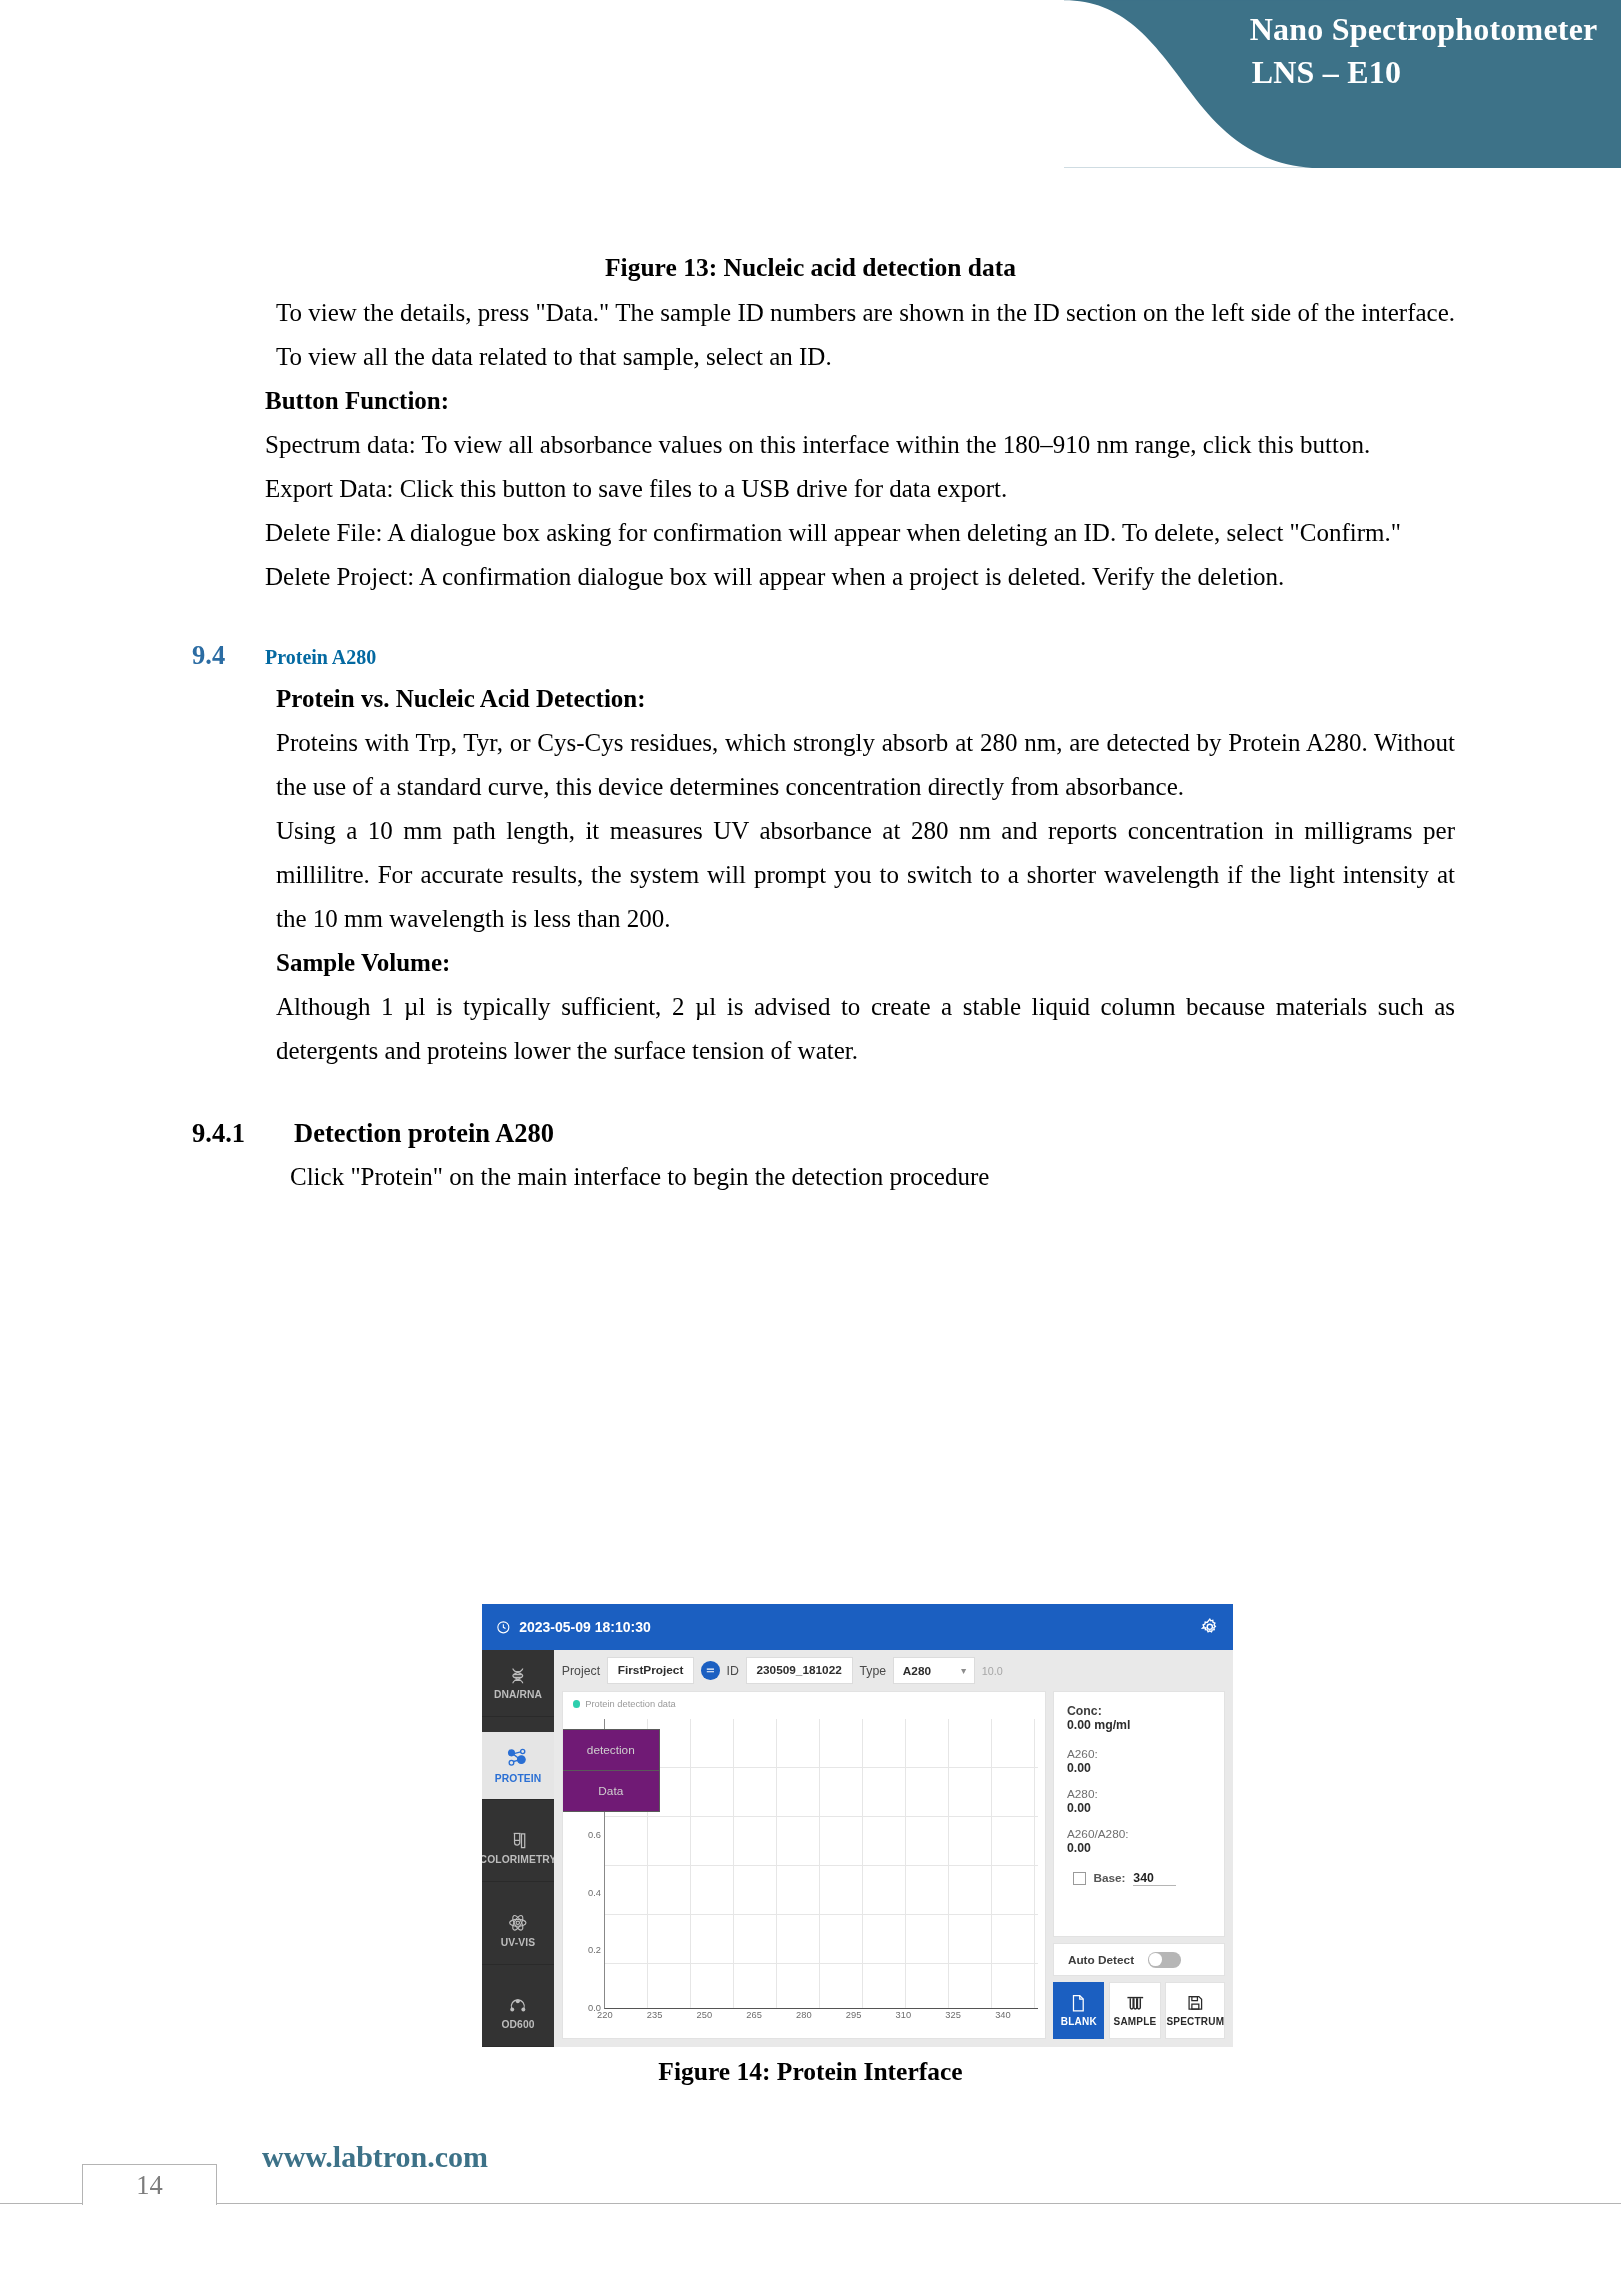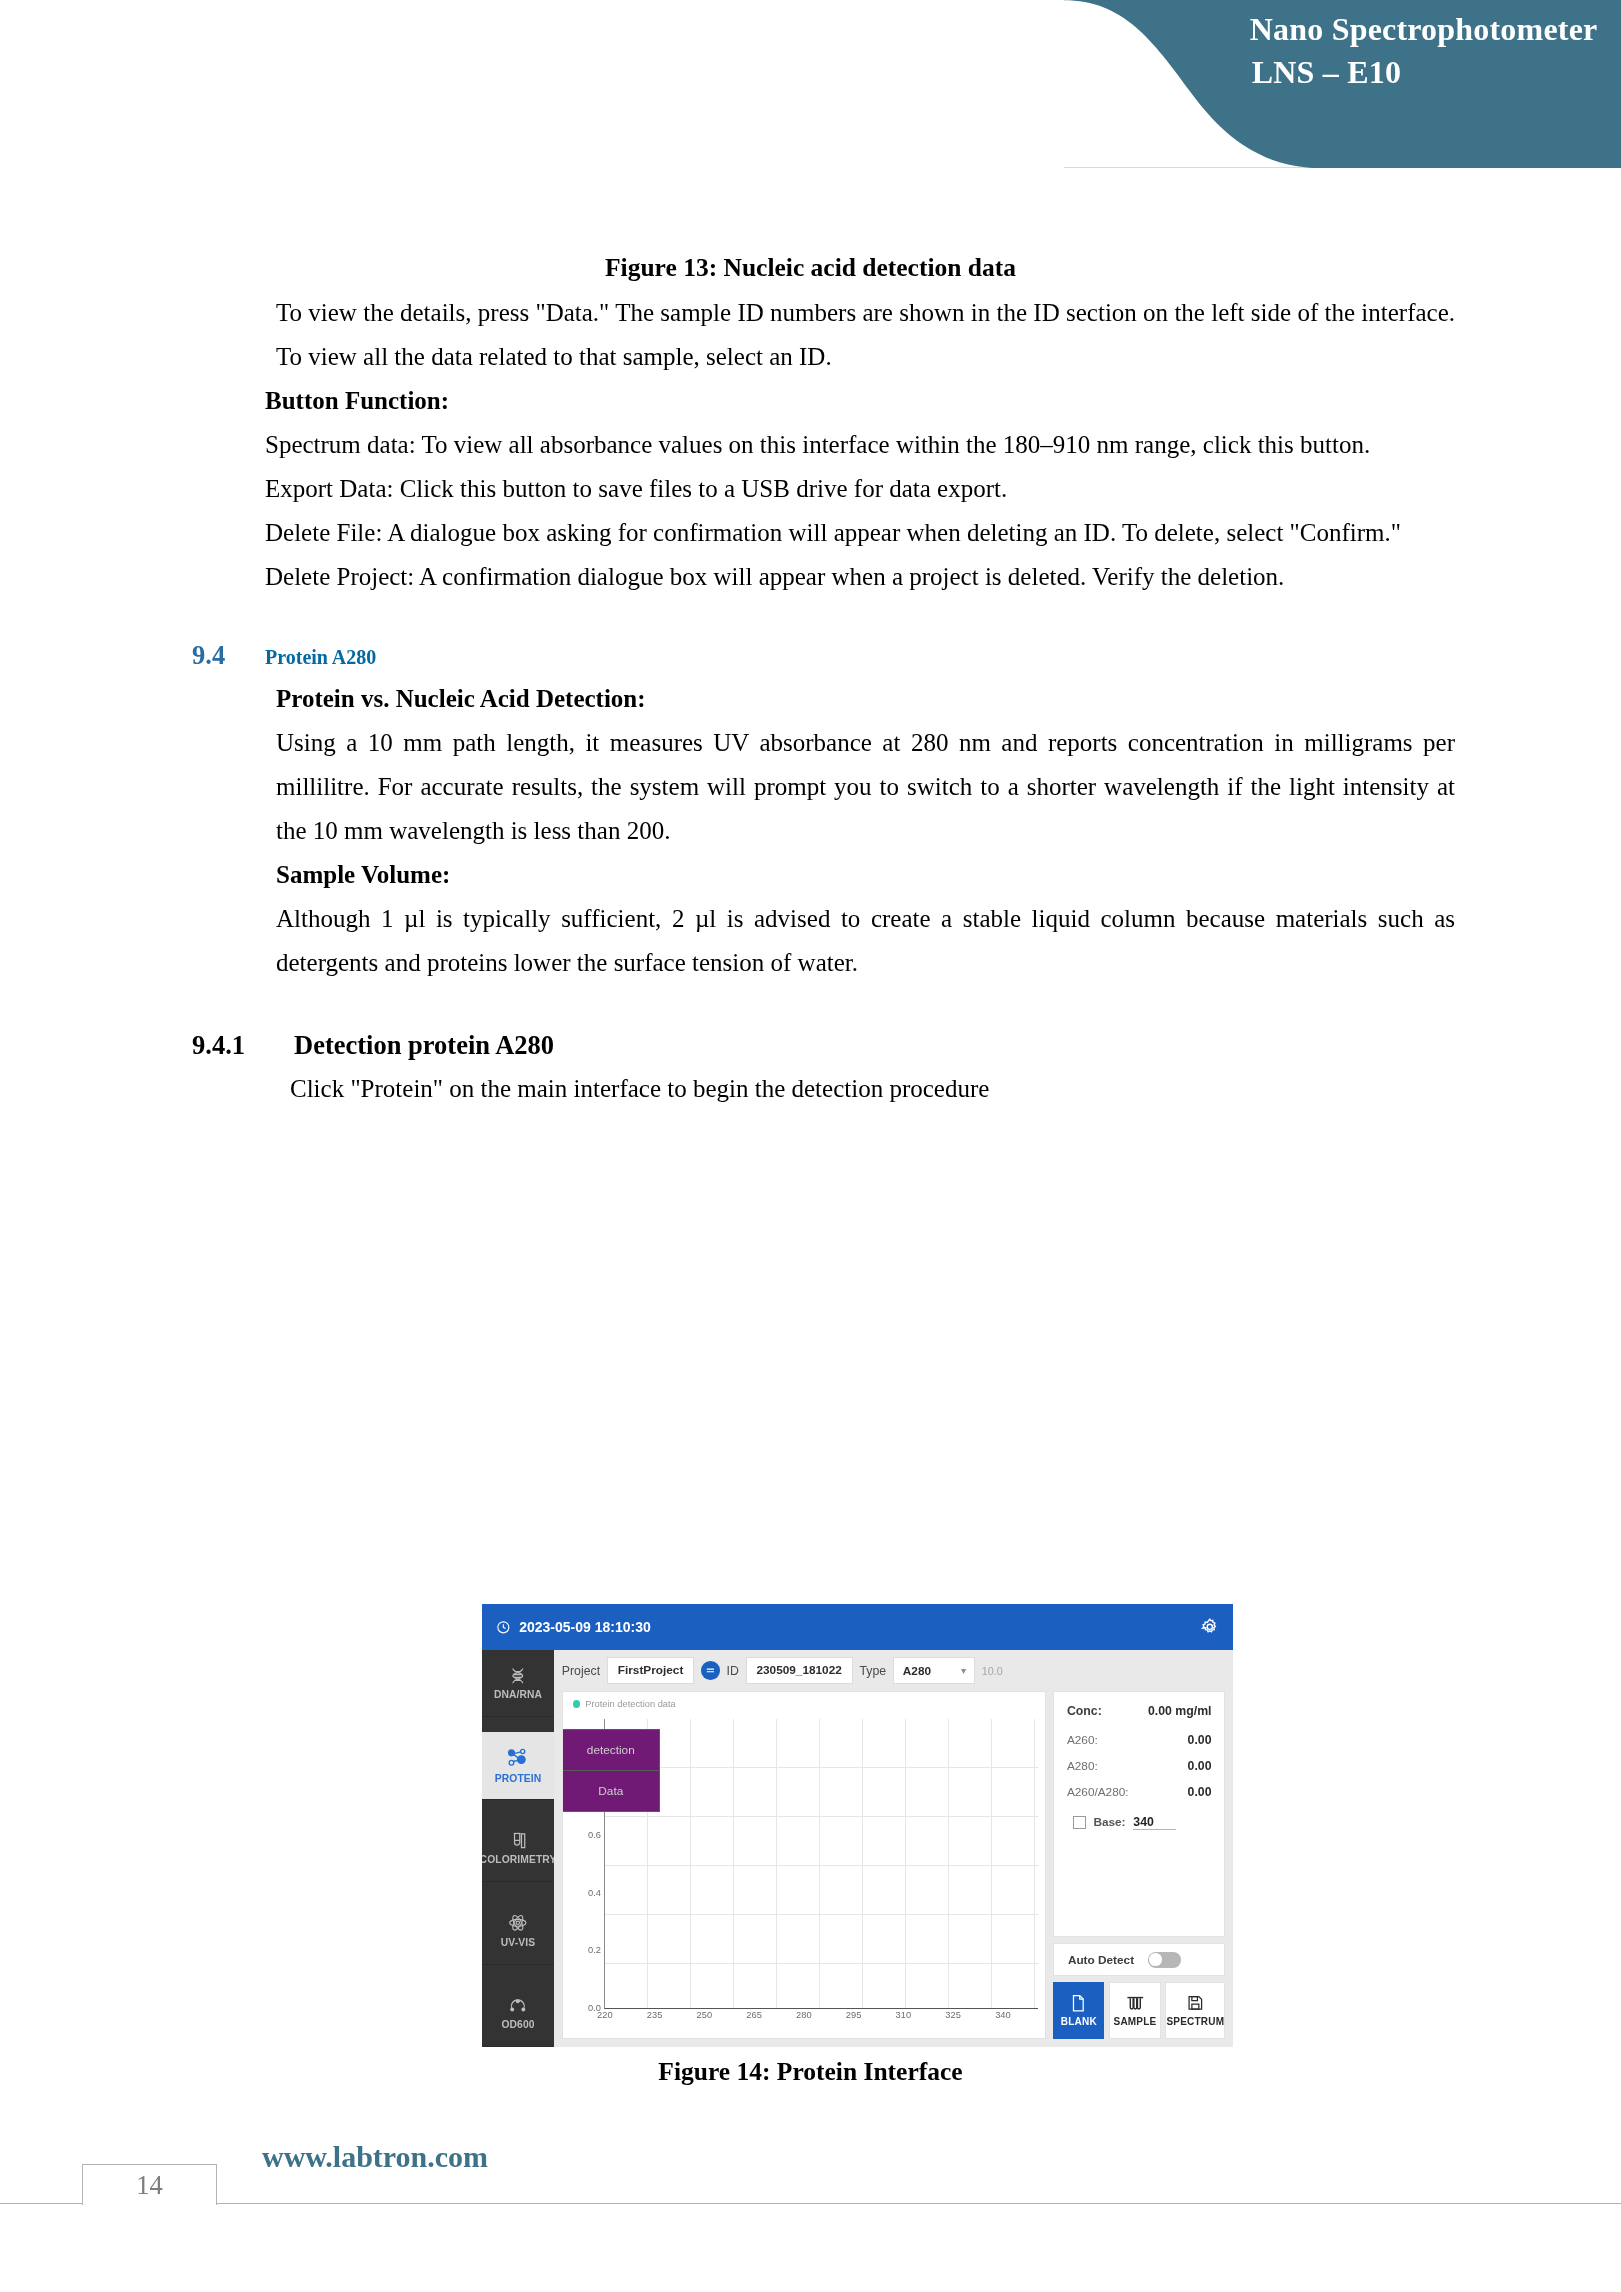--- a/index.html
+++ b/index.html
@@ -368,20 +368,21 @@
     flex: 1;
     padding: 11.8px 12.7px 7.8px 12.7px;
     box-sizing: border-box;
   }
   .res-row {
     display: flex;
     justify-content: space-between;
     align-items: baseline;
     margin-bottom: 11.8px;
     font-size: 11.8px;
+    flex-direction: column;
   }
   .res-row.first { margin-bottom: 15.7px; }
   .res-label { color: #6f6f6f; }
   .res-label.strong { color: #3d3d3d; font-weight: 700; font-size: 12.3px; }
   .res-value { color: #2c2c2c; font-weight: 700; font-size: 12.3px; }
   .base-row {
     display: flex;
     align-items: center;
     gap: 7.8px;
     margin-top: 15.7px;
@@ -517,20 +518,21 @@
   <div class="para-block">Delete File: A dialogue box asking for confirmation will appear when deleting an ID. To delete, select "Confirm."</div>
 
   <div class="para-block">Delete Project: A confirmation dialogue box will appear when a project is deleted. Verify the deletion.</div>
 
   <div class="h2-row">
     <div class="h2-num">9.4</div>
     <div class="h2-text">Protein A280</div>
   </div>
 
   <div class="para-indent bold-lead">Protein vs. Nucleic Acid Detection:</div>
+  <div class="para-indent">Proteins with Trp, Tyr, or Cys-Cys residues, which strongly absorb at 280 nm, are detected by Protein A280. Without the use of a standard curve, this device determines concentration directly from absorbance.</div>
   <div class="para-indent">Using a 10 mm path length, it measures UV absorbance at 280 nm and reports concentration in milligrams per millilitre. For accurate results, the system will prompt you to switch to a shorter wavelength if the light intensity at the 10 mm wavelength is less than 200.</div>
   <div class="para-indent bold-lead">Sample Volume:</div>
   <div class="para-indent">Although 1 µl is typically sufficient, 2 µl is advised to create a stable liquid column because materials such as detergents and proteins lower the surface tension of water.</div>
 
   <div class="h3-row">
     <div class="h3-num">9.4.1</div>
     <div class="h3-text">Detection protein A280</div>
   </div>
 
   <div class="para-indent" style="margin-left:290px;">Click "Protein" on the main interface to begin the detection procedure</div>

